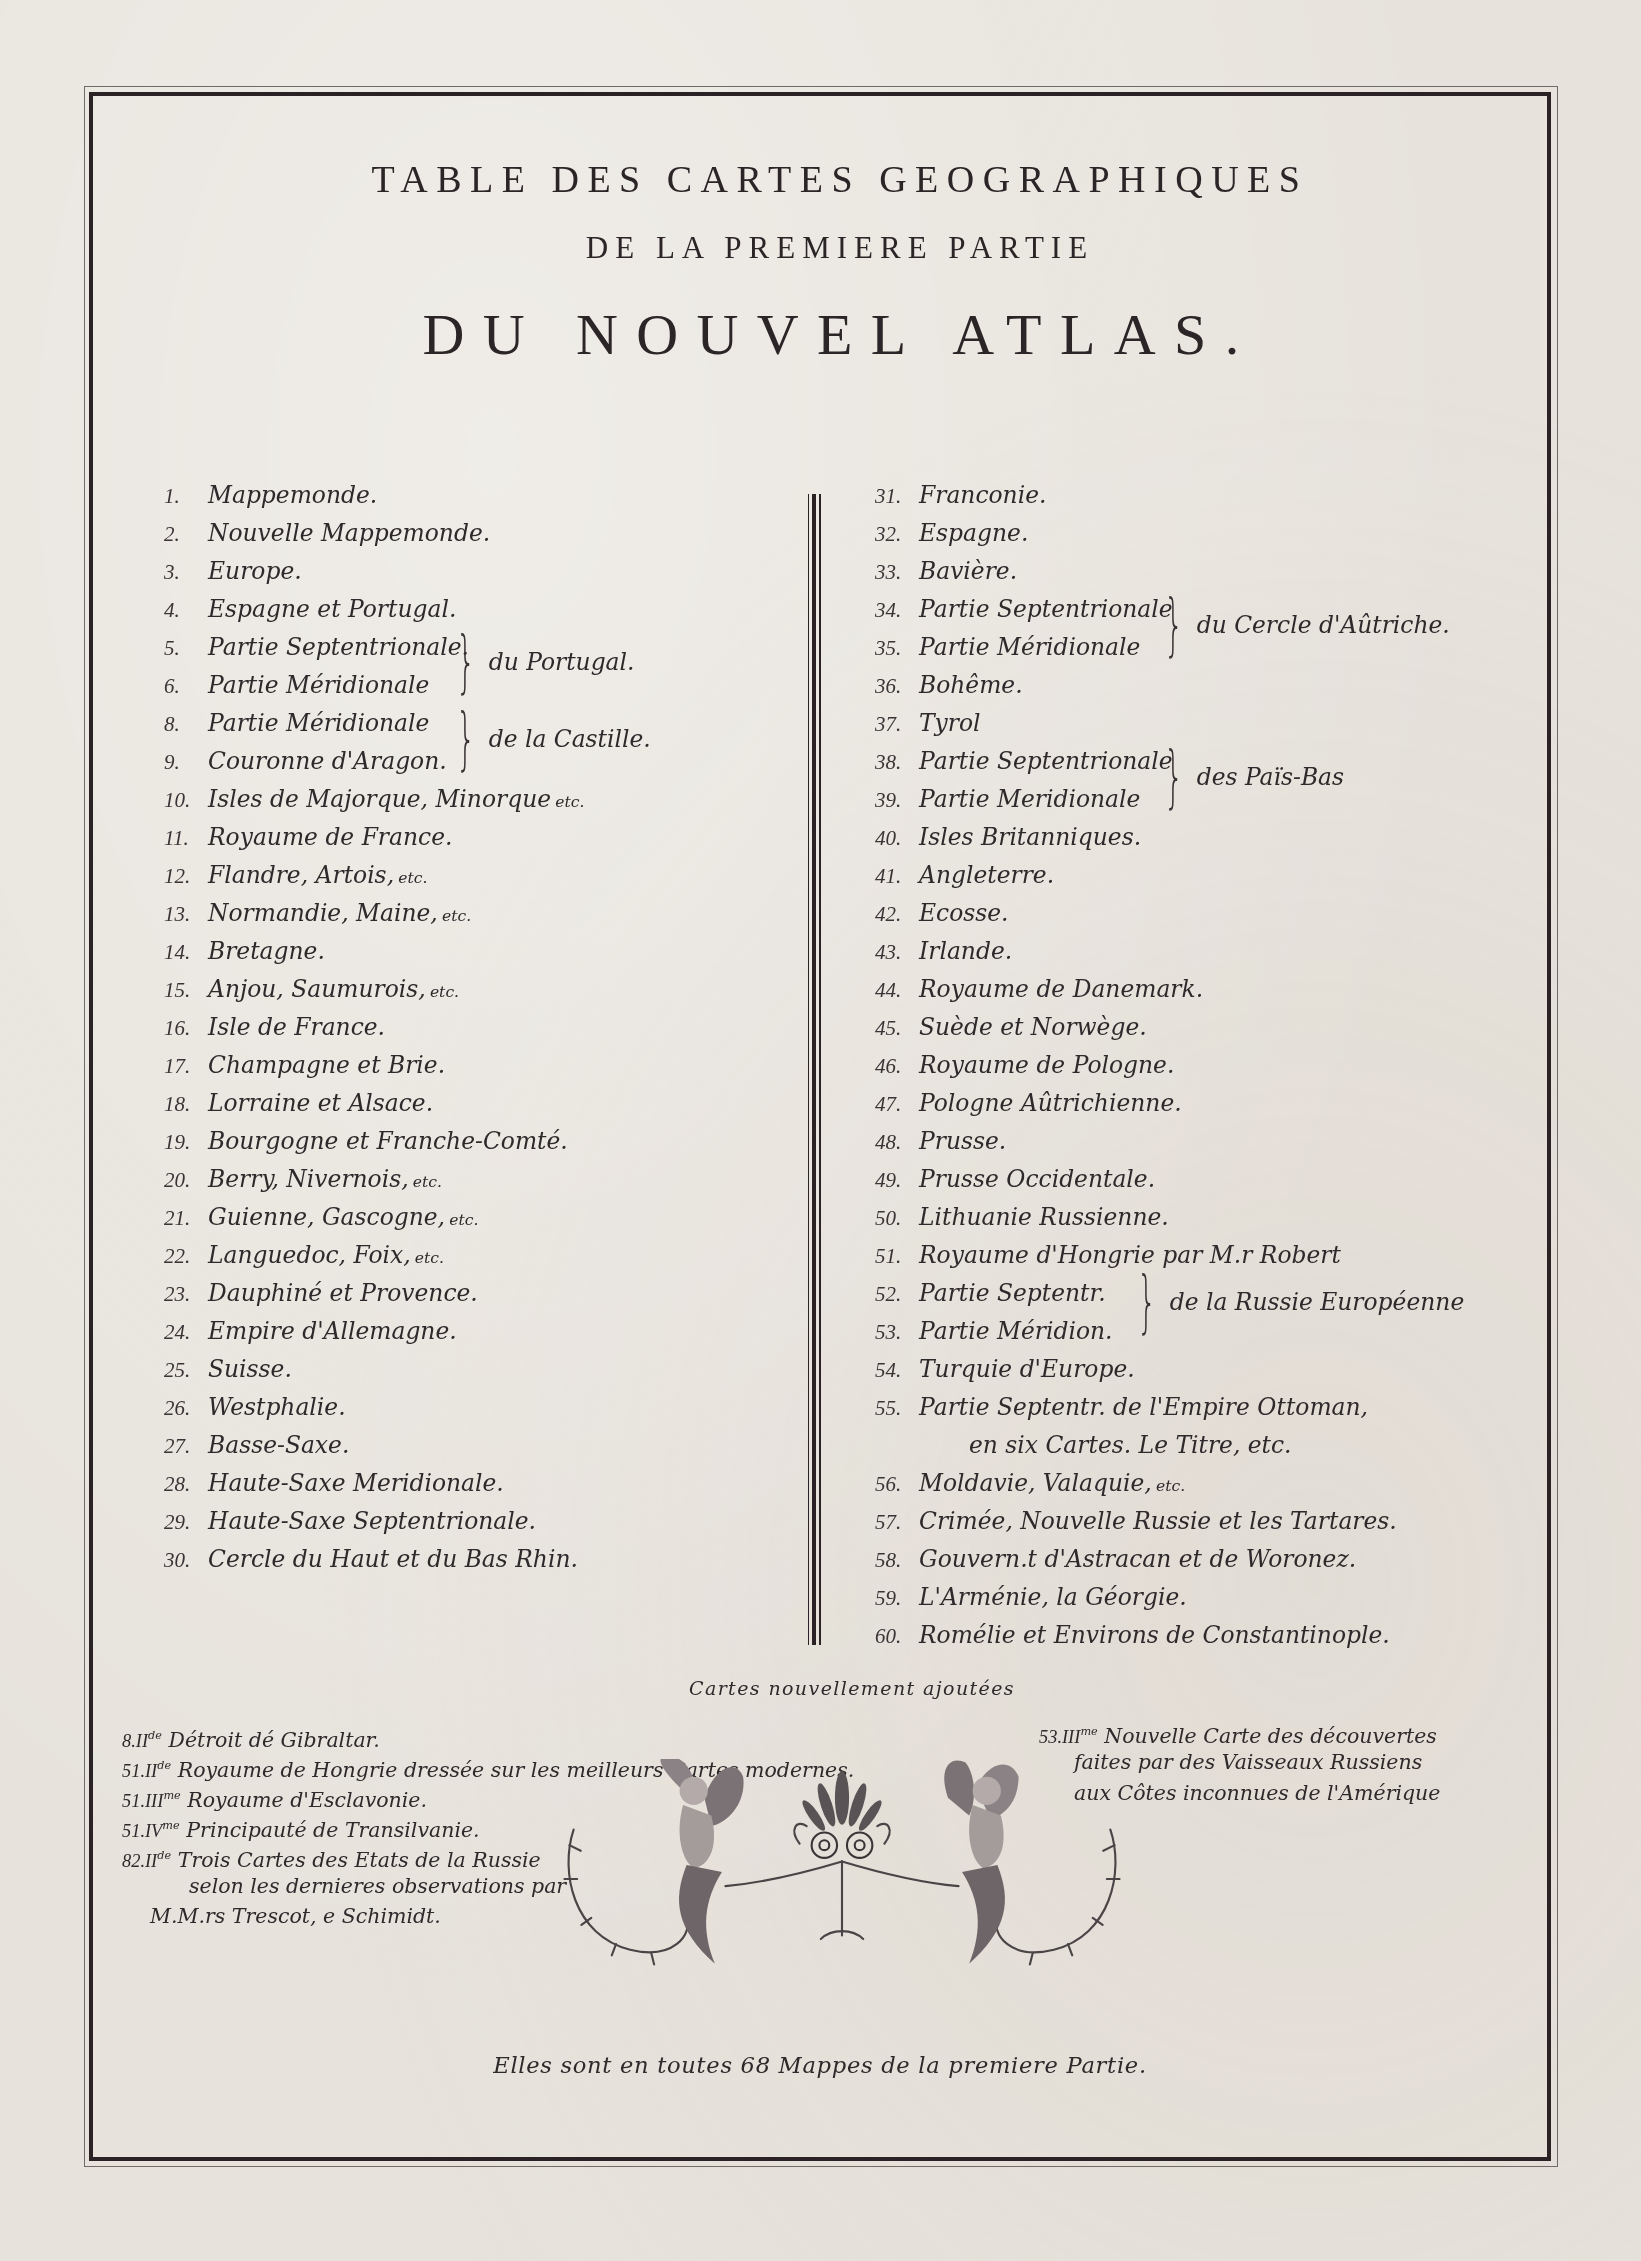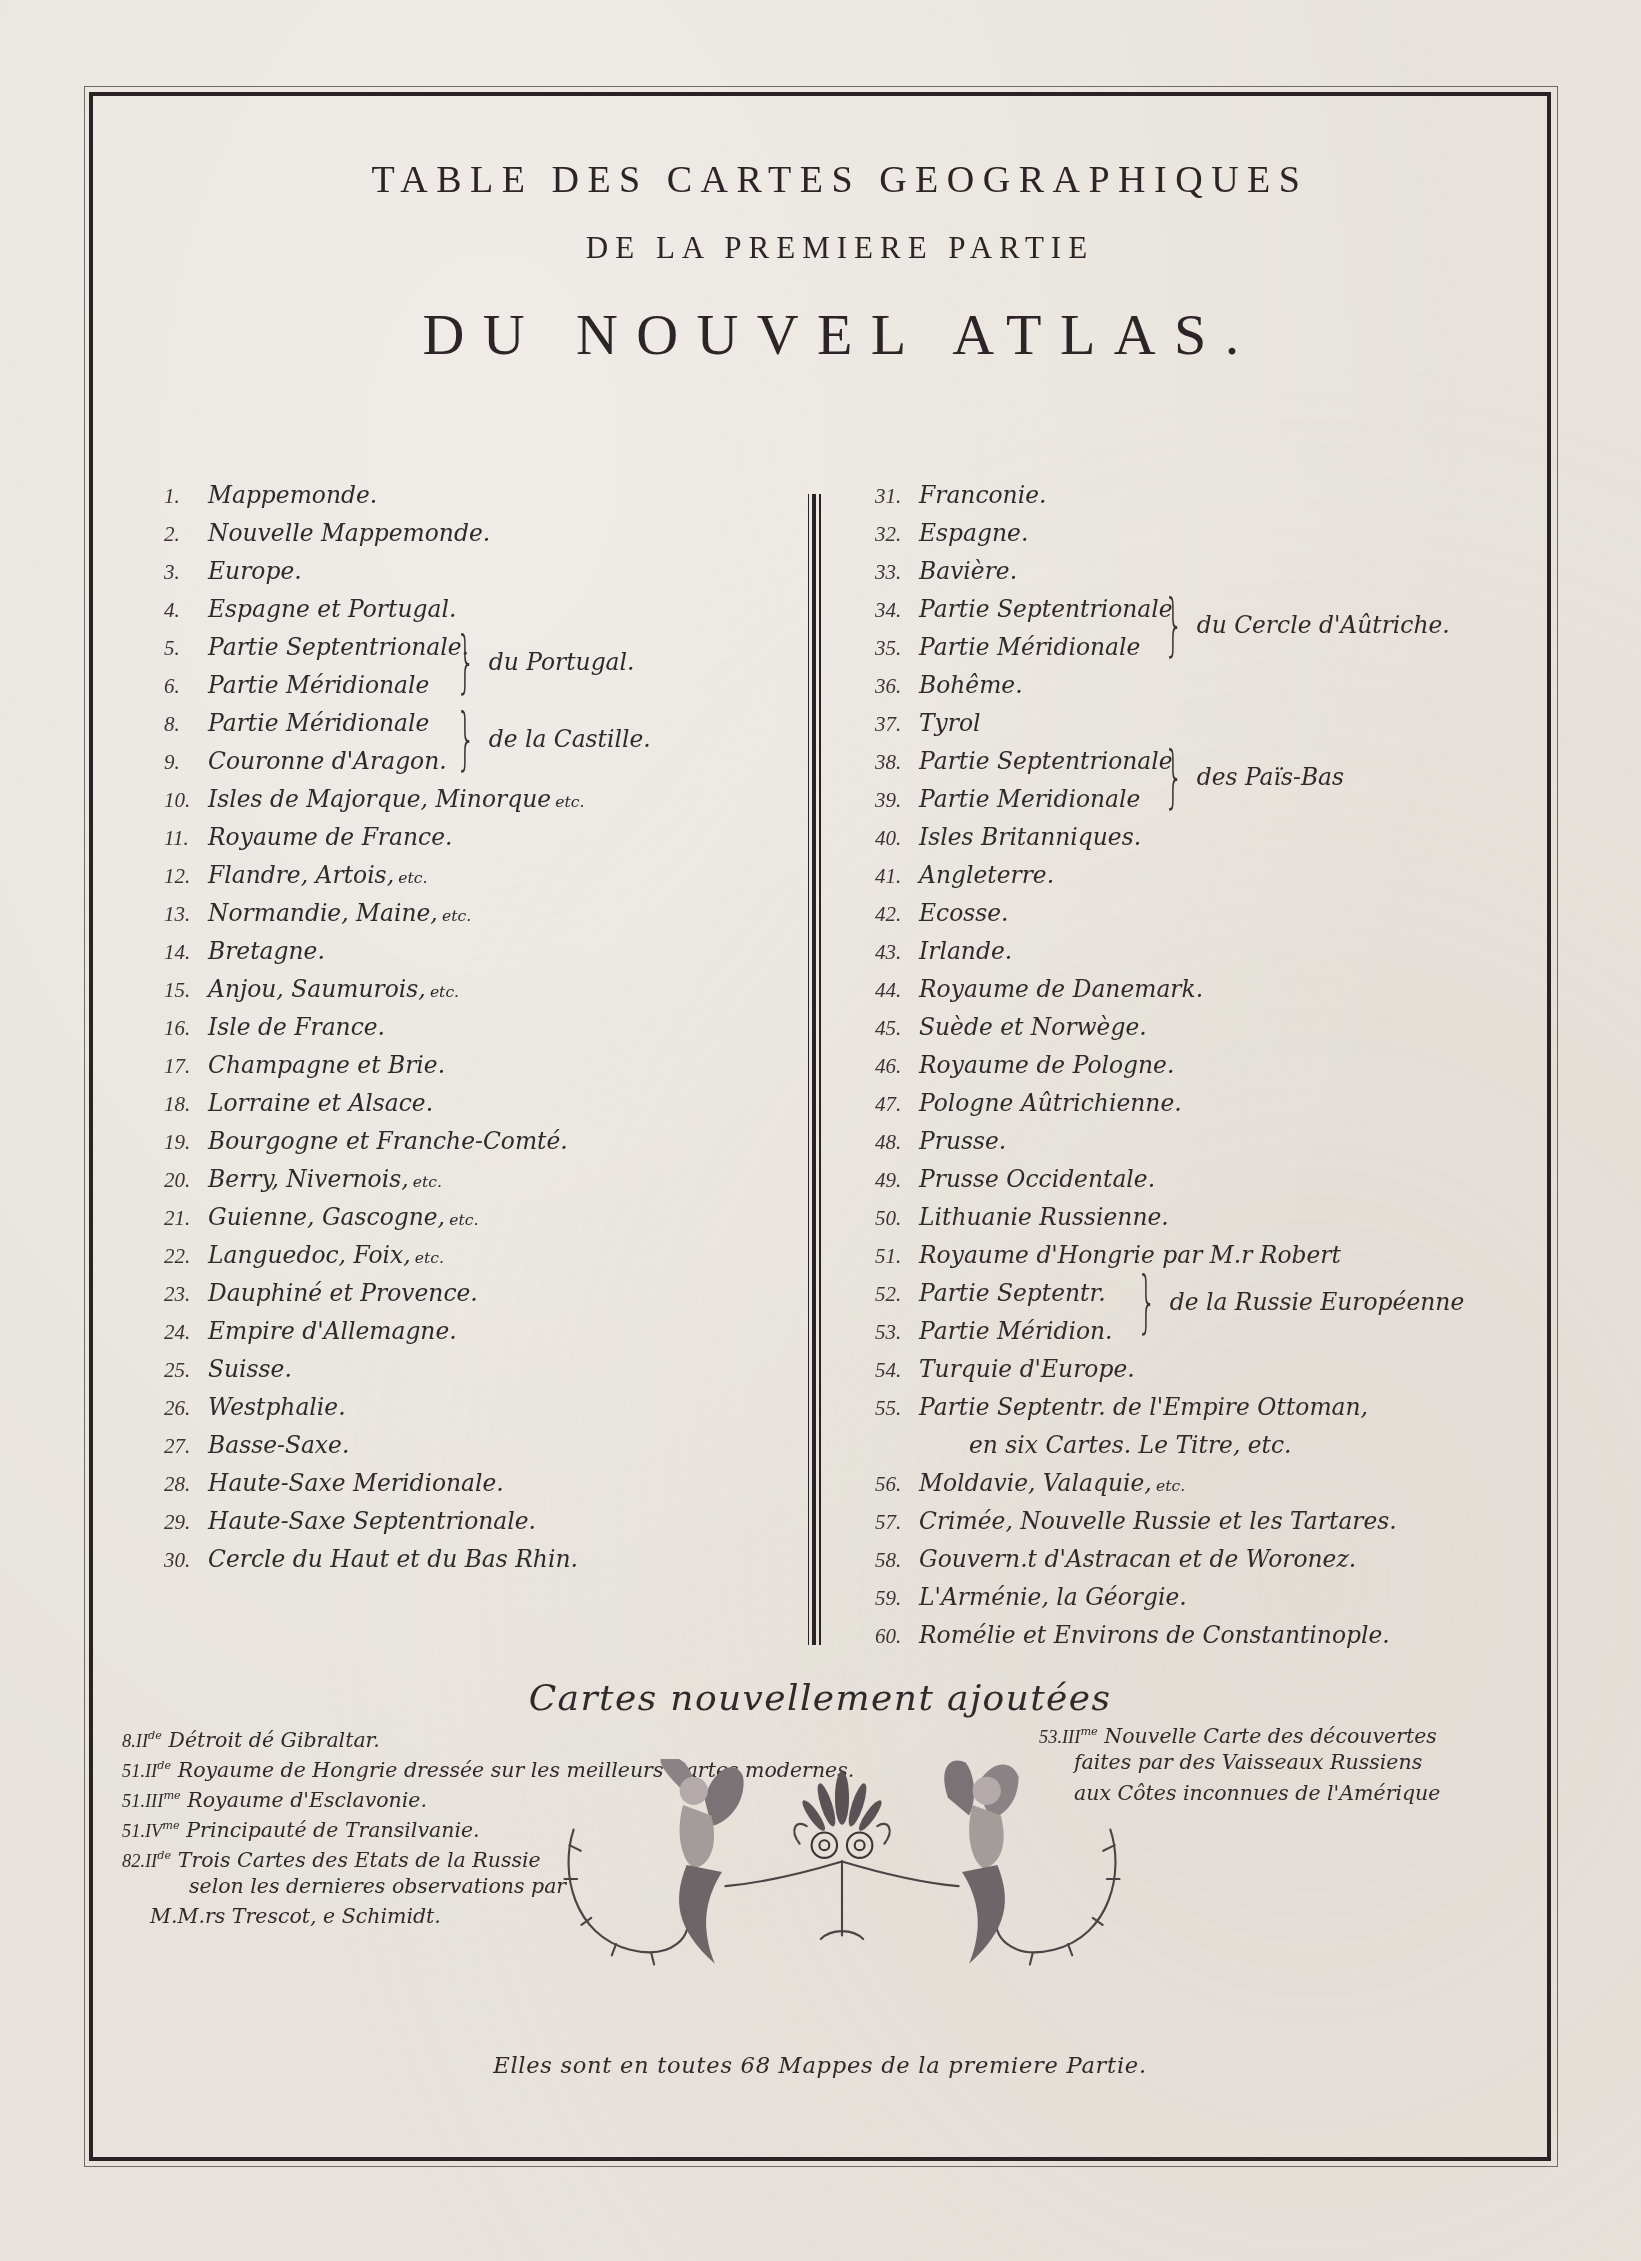--- a/index.html
+++ b/index.html
@@ -60,21 +60,21 @@
   .divider {
     position:absolute; left:808px; top:494px; width:12.7px; height:1151px;
   }
   .divider .l1, .divider .l2, .divider .l3 { position:absolute; top:0; bottom:0; background:#2b2226; }
   .divider .l1 { left:0; width:1.4px; }
   .divider .l2 { left:4.2px; width:4.2px; }
   .divider .l3 { left:11.3px; width:1.4px; }
 
   .added-heading {
     position:absolute; left:89px; width:1462px; top:1677px; text-align:center;
-    font-size:36px; font-style:italic; letter-spacing:1.4px;
+    font-size:19px; font-style:italic; letter-spacing:1.4px;padding-left:32px;
   }
   .added-left { position:absolute; left:122px; top:1721px; width:779px; }
   .added-right { position:absolute; left:1039px; top:1716px; width:510px; }
   .aline { white-space:nowrap; font-style:italic; font-size:20.5px; line-height:30px; height:30px; }
   .aline .ref { font-family:"Liberation Serif", serif; font-size:18.4px; }
   .aline .sup { font-size:11.3px; vertical-align:super; }
   .aline.i1 { padding-left:67px; }
   .aline.i2 { padding-left:28px; }
   .added-right .aline { font-size:20.5px; line-height:31px; height:31px; }
   .added-right .aline.i3 { padding-left:35px; }

